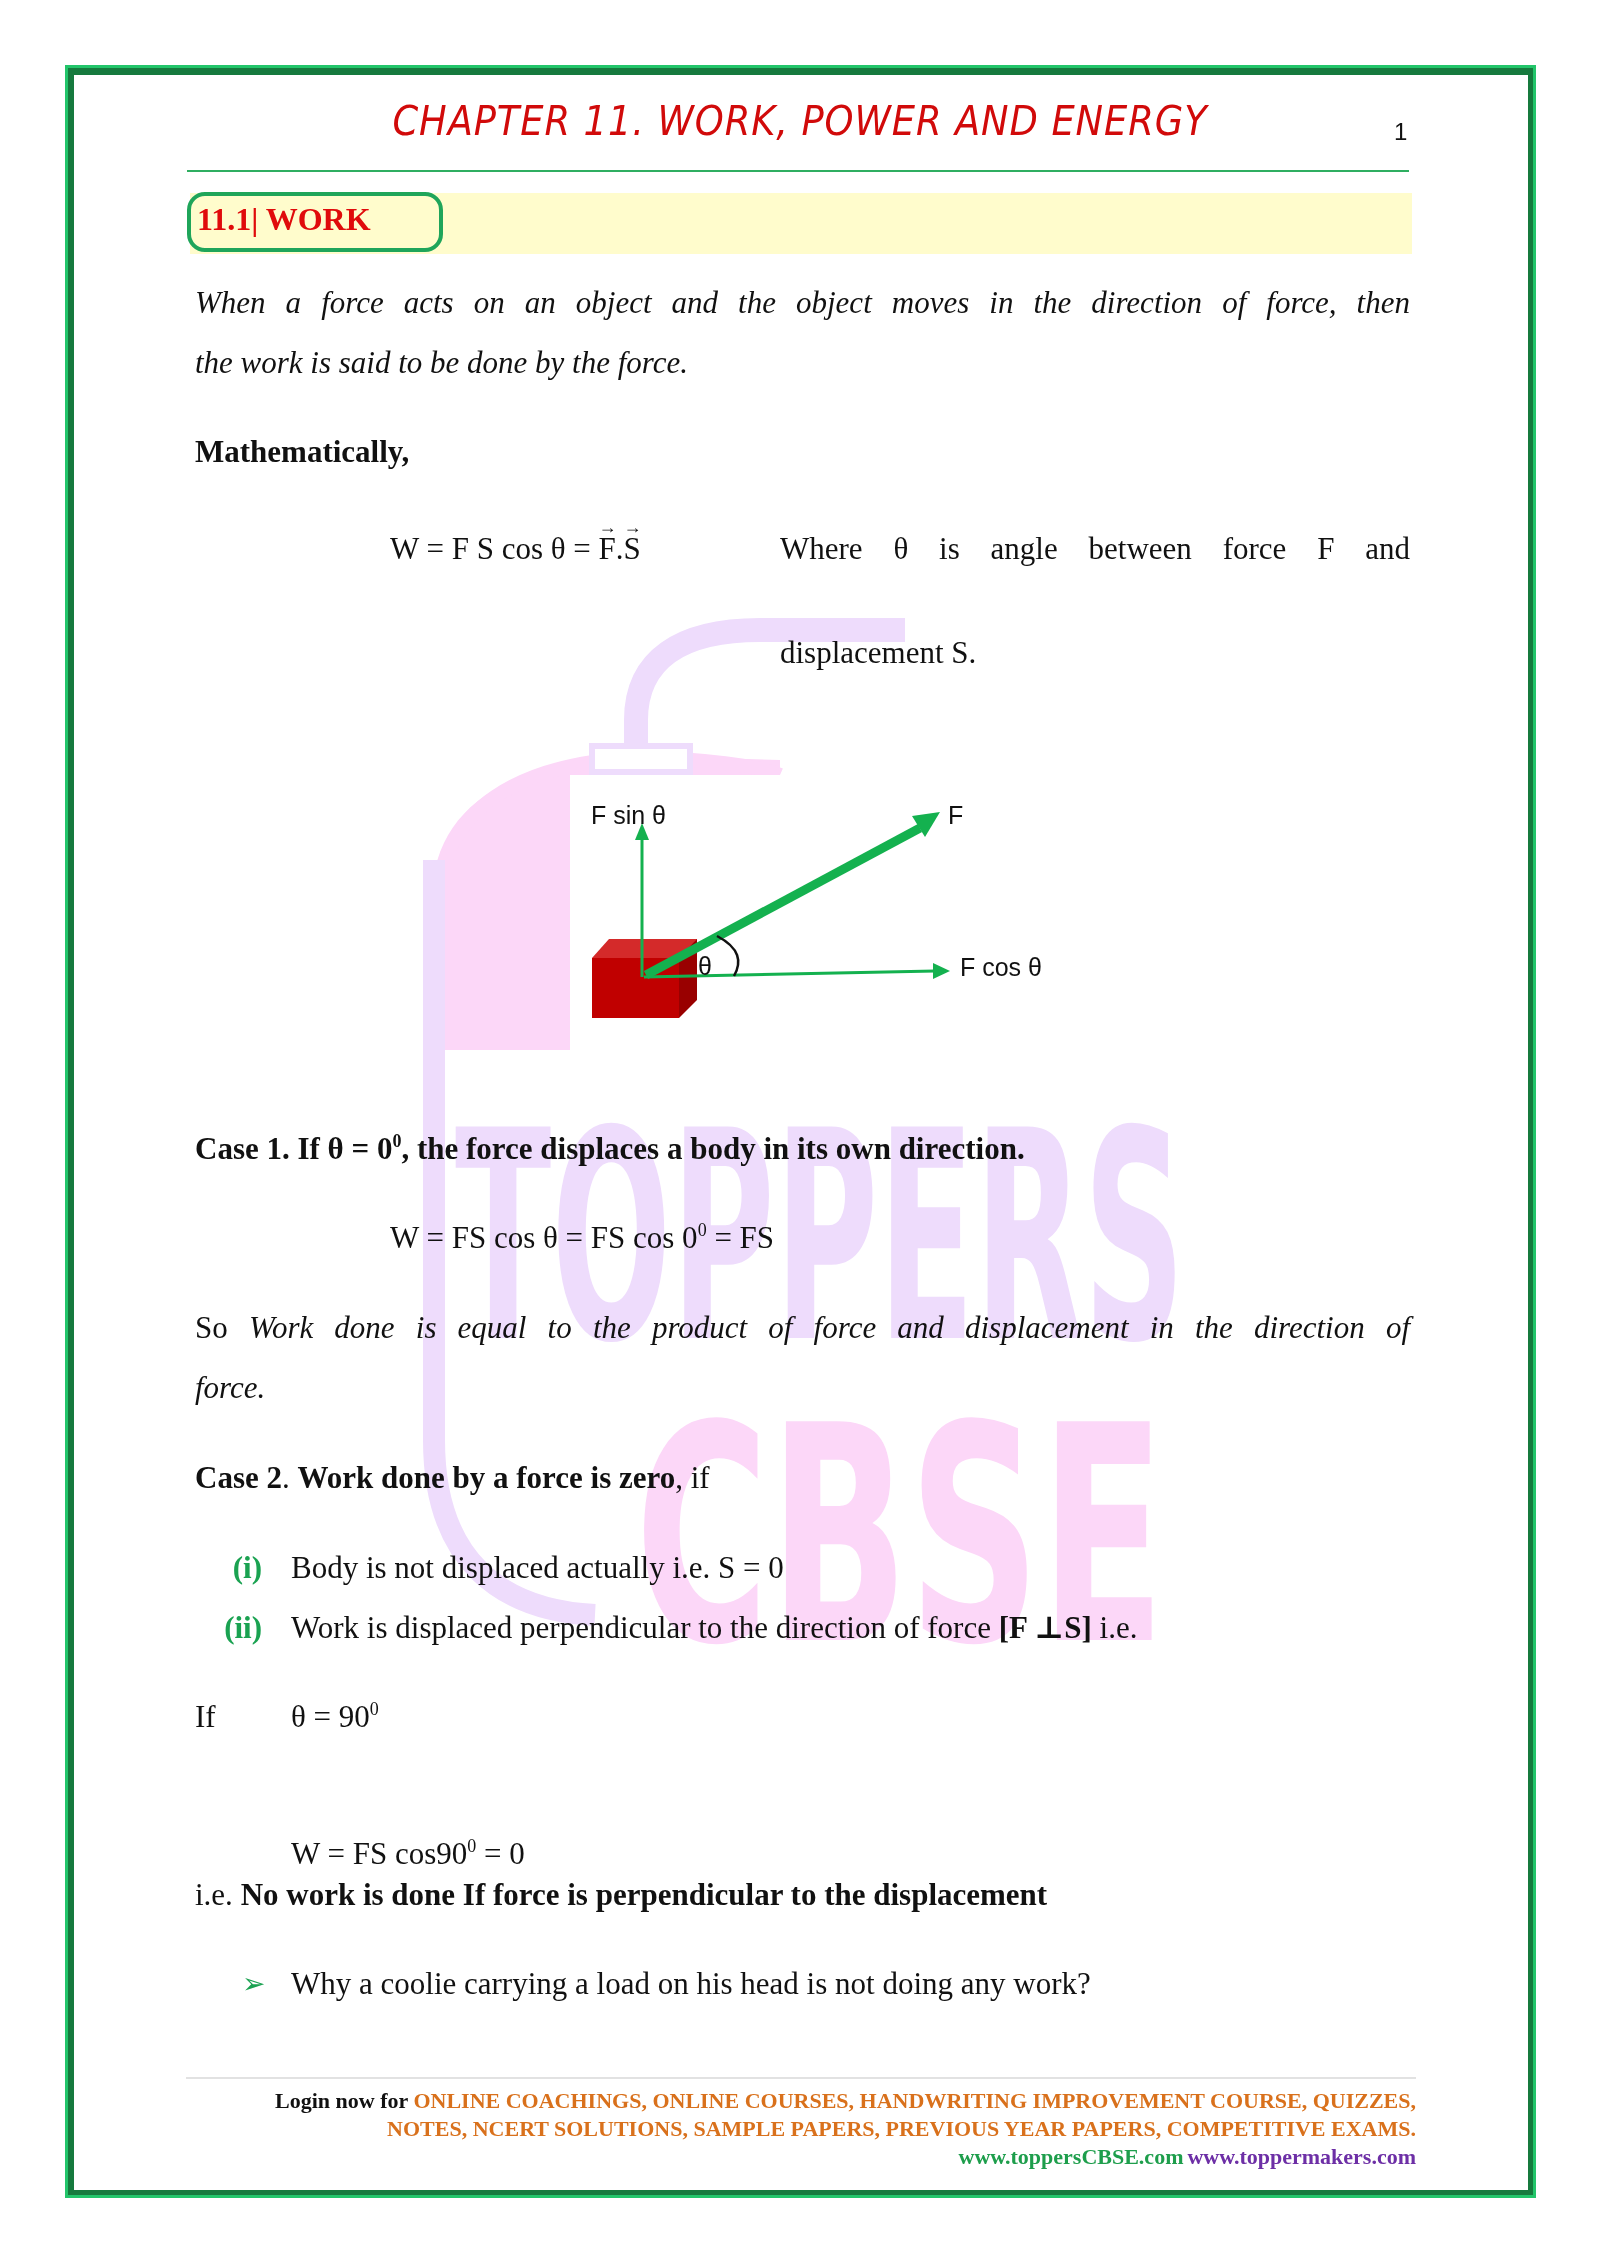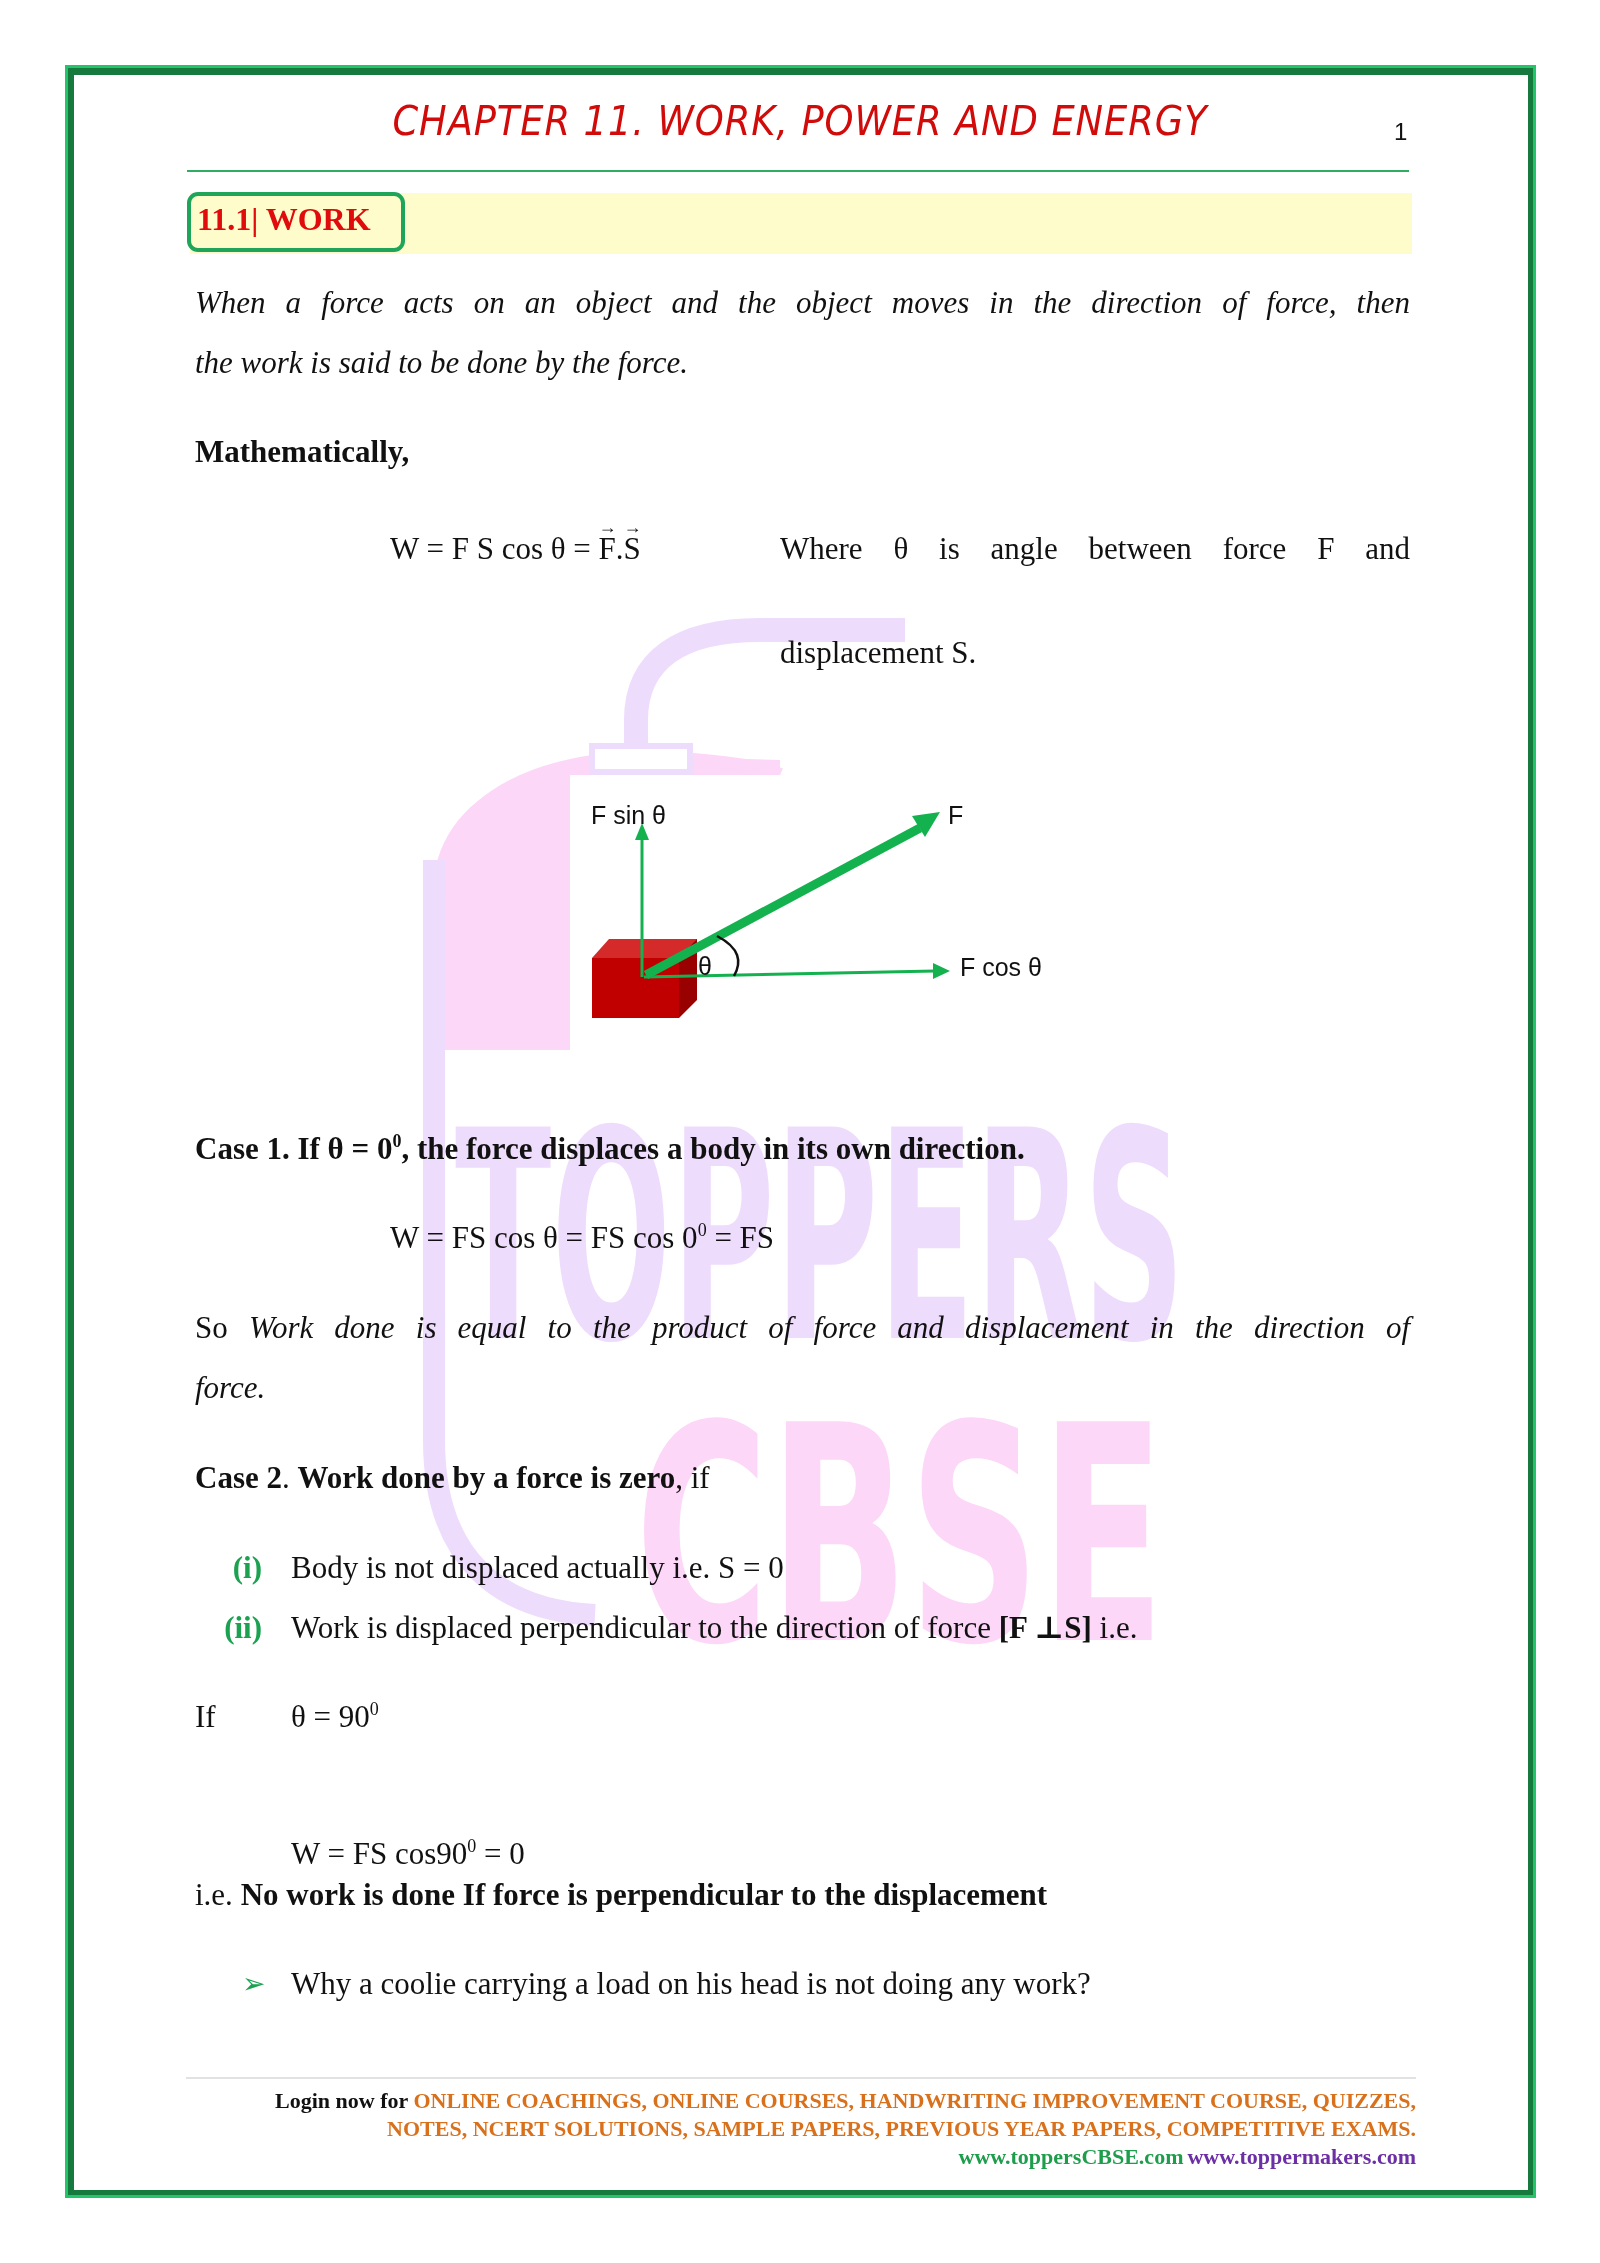--- a/index.html
+++ b/index.html
@@ -9,22 +9,22 @@
            box-sizing: border-box; border: 3px solid #22c56a; }
   .frame-inner { position: absolute; left: 0; top: 0; right: 0; bottom: 0;
            border: 5px solid #167a3e; border-left-width: 6px; border-top-width: 7px; }
   .watermark { position: absolute; left: 0; top: 0; width: 1600px; height: 2263px; pointer-events: none; }
   .chapter-title { position: absolute; left: 300px; width: 1000px; top: 98px; text-align: center;
            font-family: "DejaVu Sans", sans-serif; font-style: italic; font-size: 40px; letter-spacing: 1px;
            color: #d10a0a; transform: scaleX(0.92); transform-origin: center; }
   .page-number { position: absolute; left: 1394px; top: 118px; font-family: "Liberation Sans", sans-serif; font-size: 24px; color: #111; }
   .header-rule { position: absolute; left: 187px; top: 170px; width: 1222px; height: 2px; background: #2fae61; }
   .section-band { position: absolute; left: 190px; top: 193px; width: 1222px; height: 61px; background: #fffccc; }
-  .section-tag { position: absolute; left: 187px; top: 192px; width: 218px; height: 60px; box-sizing: border-box;
-           border: 4px solid #1fa55a; border-radius: 11px; background: #fffccc; }
+  .section-tag { position: absolute; left: 187px; top: 192px; width: 256px; height: 60px; box-sizing: border-box;
+           border: 4px solid #1fa55a; border-radius: 18px; background: #fffccc; }
   .section-tag span { position: absolute; left: 6px; top: 5px; font-family: "Liberation Serif", serif;
            font-weight: bold; font-size: 32px; color: #e00b0b; white-space: nowrap; }
   .txt { position: absolute; font-size: 31px; line-height: 36px; white-space: nowrap; }
   .it { font-style: italic; }
   .b { font-weight: bold; }
   .just { white-space: normal; text-align: justify; text-align-last: justify; }
   .green { color: #1aa251; }
   .roman-label { position: absolute; width: 70px; text-align: right; font-weight: bold; font-size: 31px; line-height: 36px; color: #1aa251; }
   .footer-rule { position: absolute; left: 186px; top: 2077px; width: 1230px; height: 2px; background: #e2e2e2; }
   .footer-line { position: absolute; left: 186px; width: 1230px; text-align: right; font-size: 22px; line-height: 26px;

